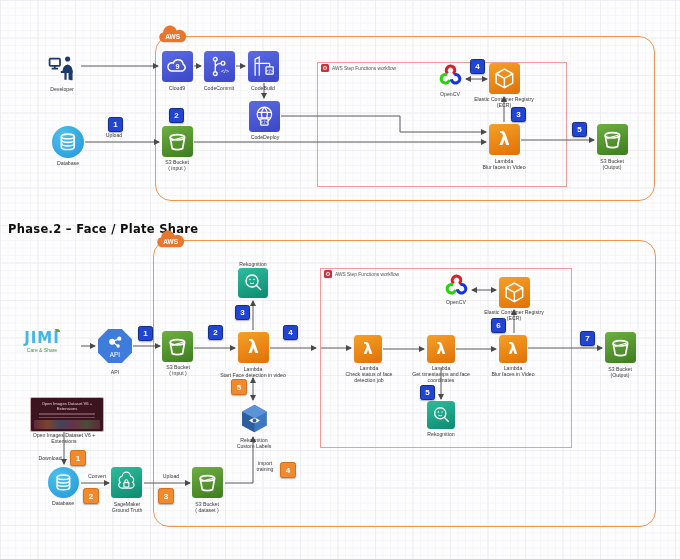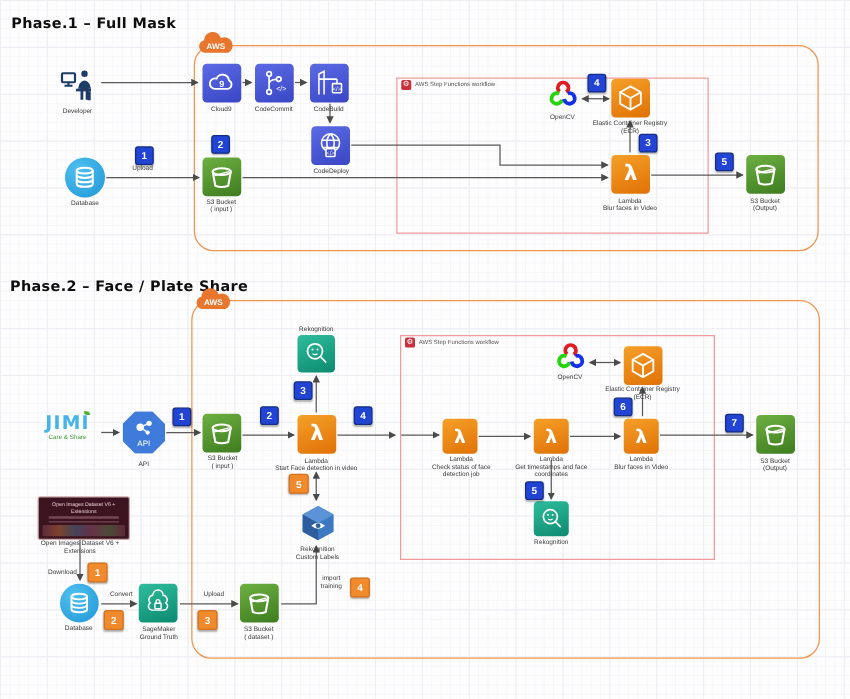--- a/index.html
+++ b/index.html
@@ -44,21 +44,20 @@
   .di-title{font-size:4.2px;line-height:5px;color:#e8c9d2;text-align:center;margin-top:3px;}
   .di-strip{height:9px;margin:2px 3px 0 3px;background:linear-gradient(90deg,#7a3b52,#b06a3a,#4a6a8a,#8a4a6a,#5a7a4a,#7a3b52);opacity:.55;border-radius:1px;}
   .di-line{height:1.5px;margin:2px 8px 0 8px;background:#9a6b78;opacity:.6;}
   .aws-cloud{position:absolute;z-index:5;}
 </style>
 </head>
 <body>
 
 <div id="canvas">
 
-  <div class="title" style="left:9px;top:11px;">Phase.1 – Full Mask</div>
 
   <div class="aws-box" style="left:155px;top:36px;width:498px;height:163px;"></div>
   <div class="aws-cloud" style="left:157px;top:25px;width:32px;height:20px;">
     <svg viewBox="0 0 44 26" width="32" height="20">
         <path d="M35 23 H10 a7 7 0 0 1 -1.5 -13.8 a9.5 9.5 0 0 1 18.6 -2.4 A8.2 8.2 0 0 1 35 23 z" fill="#e8762d"></path>
         <text x="21.5" y="18.5" text-anchor="middle" font-size="9" font-weight="bold" fill="#fff">AWS</text>
       </svg>
   </div>
 
   <div class="sf-box" style="left:317px;top:62px;width:248px;height:123px;"></div>
@@ -202,21 +201,21 @@
         <text x="21.5" y="18.5" text-anchor="middle" font-size="9" font-weight="bold" fill="#fff">AWS</text>
       </svg>
   </div>
 
   <div class="sf-box" style="left:320px;top:268px;width:250px;height:178px;"></div>
   <div class="sf-label" style="left:324px;top:270px;">
     <span class="sf-gear">⚙</span>
     <span class="sf-text">AWS Step Functions workflow</span>
   </div>
 
-  <div class="jimi" style="left:28px;top:331px;width:52px;">
+  <div class="jimi" style="left:16px;top:331px;width:52px;">
     <div class="jimi-word">JIMI</div>
     <div class="jimi-leaf"></div>
     <div class="jimi-sub">Care &amp; Share</div>
   </div>
 
   <div class="icon" style="left:98px;top:329px;width:34px;height:34px;background:#3e7bdb;border-radius:0;clip-path:polygon(30% 0,70% 0,100% 30%,100% 70%,70% 100%,30% 100%,0 70%,0 30%);">
     <svg viewBox="0 0 24 24" style="width:100%;height:100%;">
         <circle cx="10" cy="9" r="2.1" fill="#fff"></circle>
         <circle cx="15" cy="6.8" r="1.5" fill="#fff"></circle>
         <circle cx="14.2" cy="12" r="1.2" fill="#fff"></circle>

